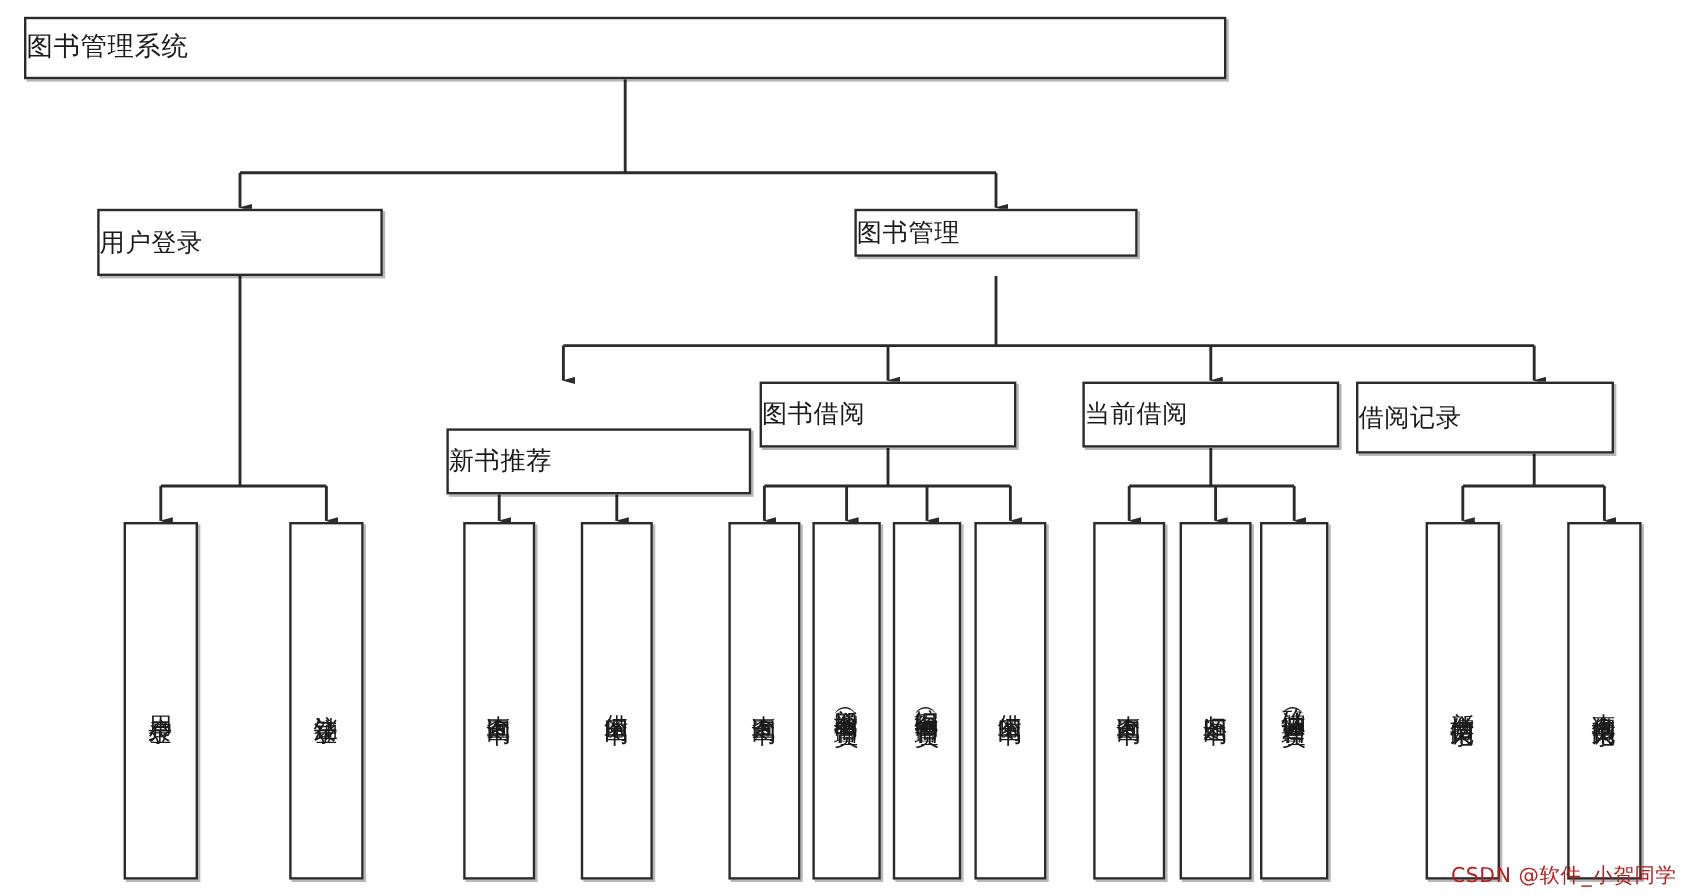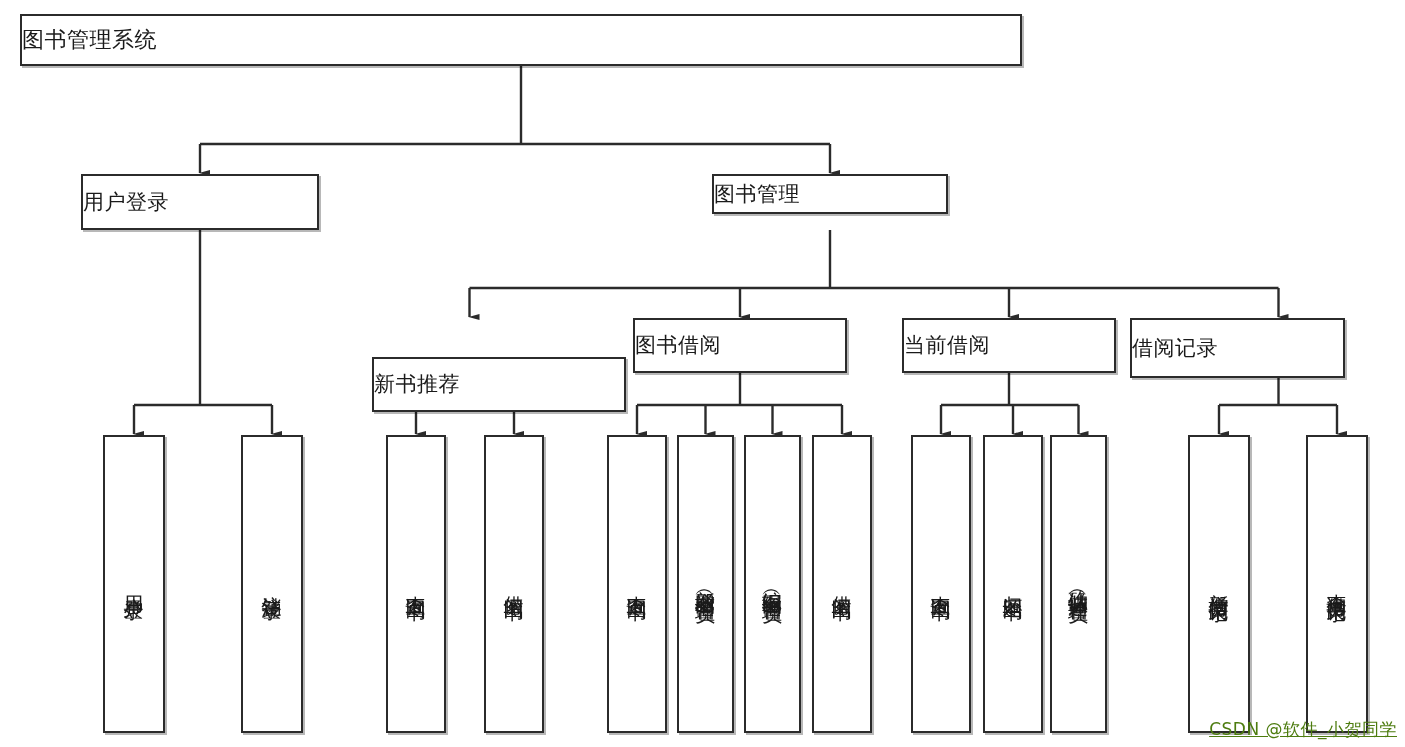--- a/index.html
+++ b/index.html
@@ -58,25 +58,24 @@
     white-space: normal;
     max-height: 100%;
   }
   .node.root .node-label { font-size: 22px; }
   .watermark {
     position: absolute;
     right: 8px;
     bottom: 6px;
     font-family: "DejaVu Sans", "Liberation Sans", sans-serif;
     font-size: 17px;
-    color: #4d7c0f;
+    color: #b91c1c;
     letter-spacing: 0.5px;
     white-space: nowrap;
     pointer-events: none;
-    text-decoration: underline;
   }
 </style>
 </head>
 <body>
 
 <div id="canvas">
 
   <svg id="wires" viewBox="0 0 1405 747" xmlns="http://www.w3.org/2000/svg" aria-hidden="true">
     <defs>
       <marker id="arrowhead" markerWidth="10" markerHeight="12" refX="3" refY="10" orient="auto" markerUnits="userSpaceOnUse">

